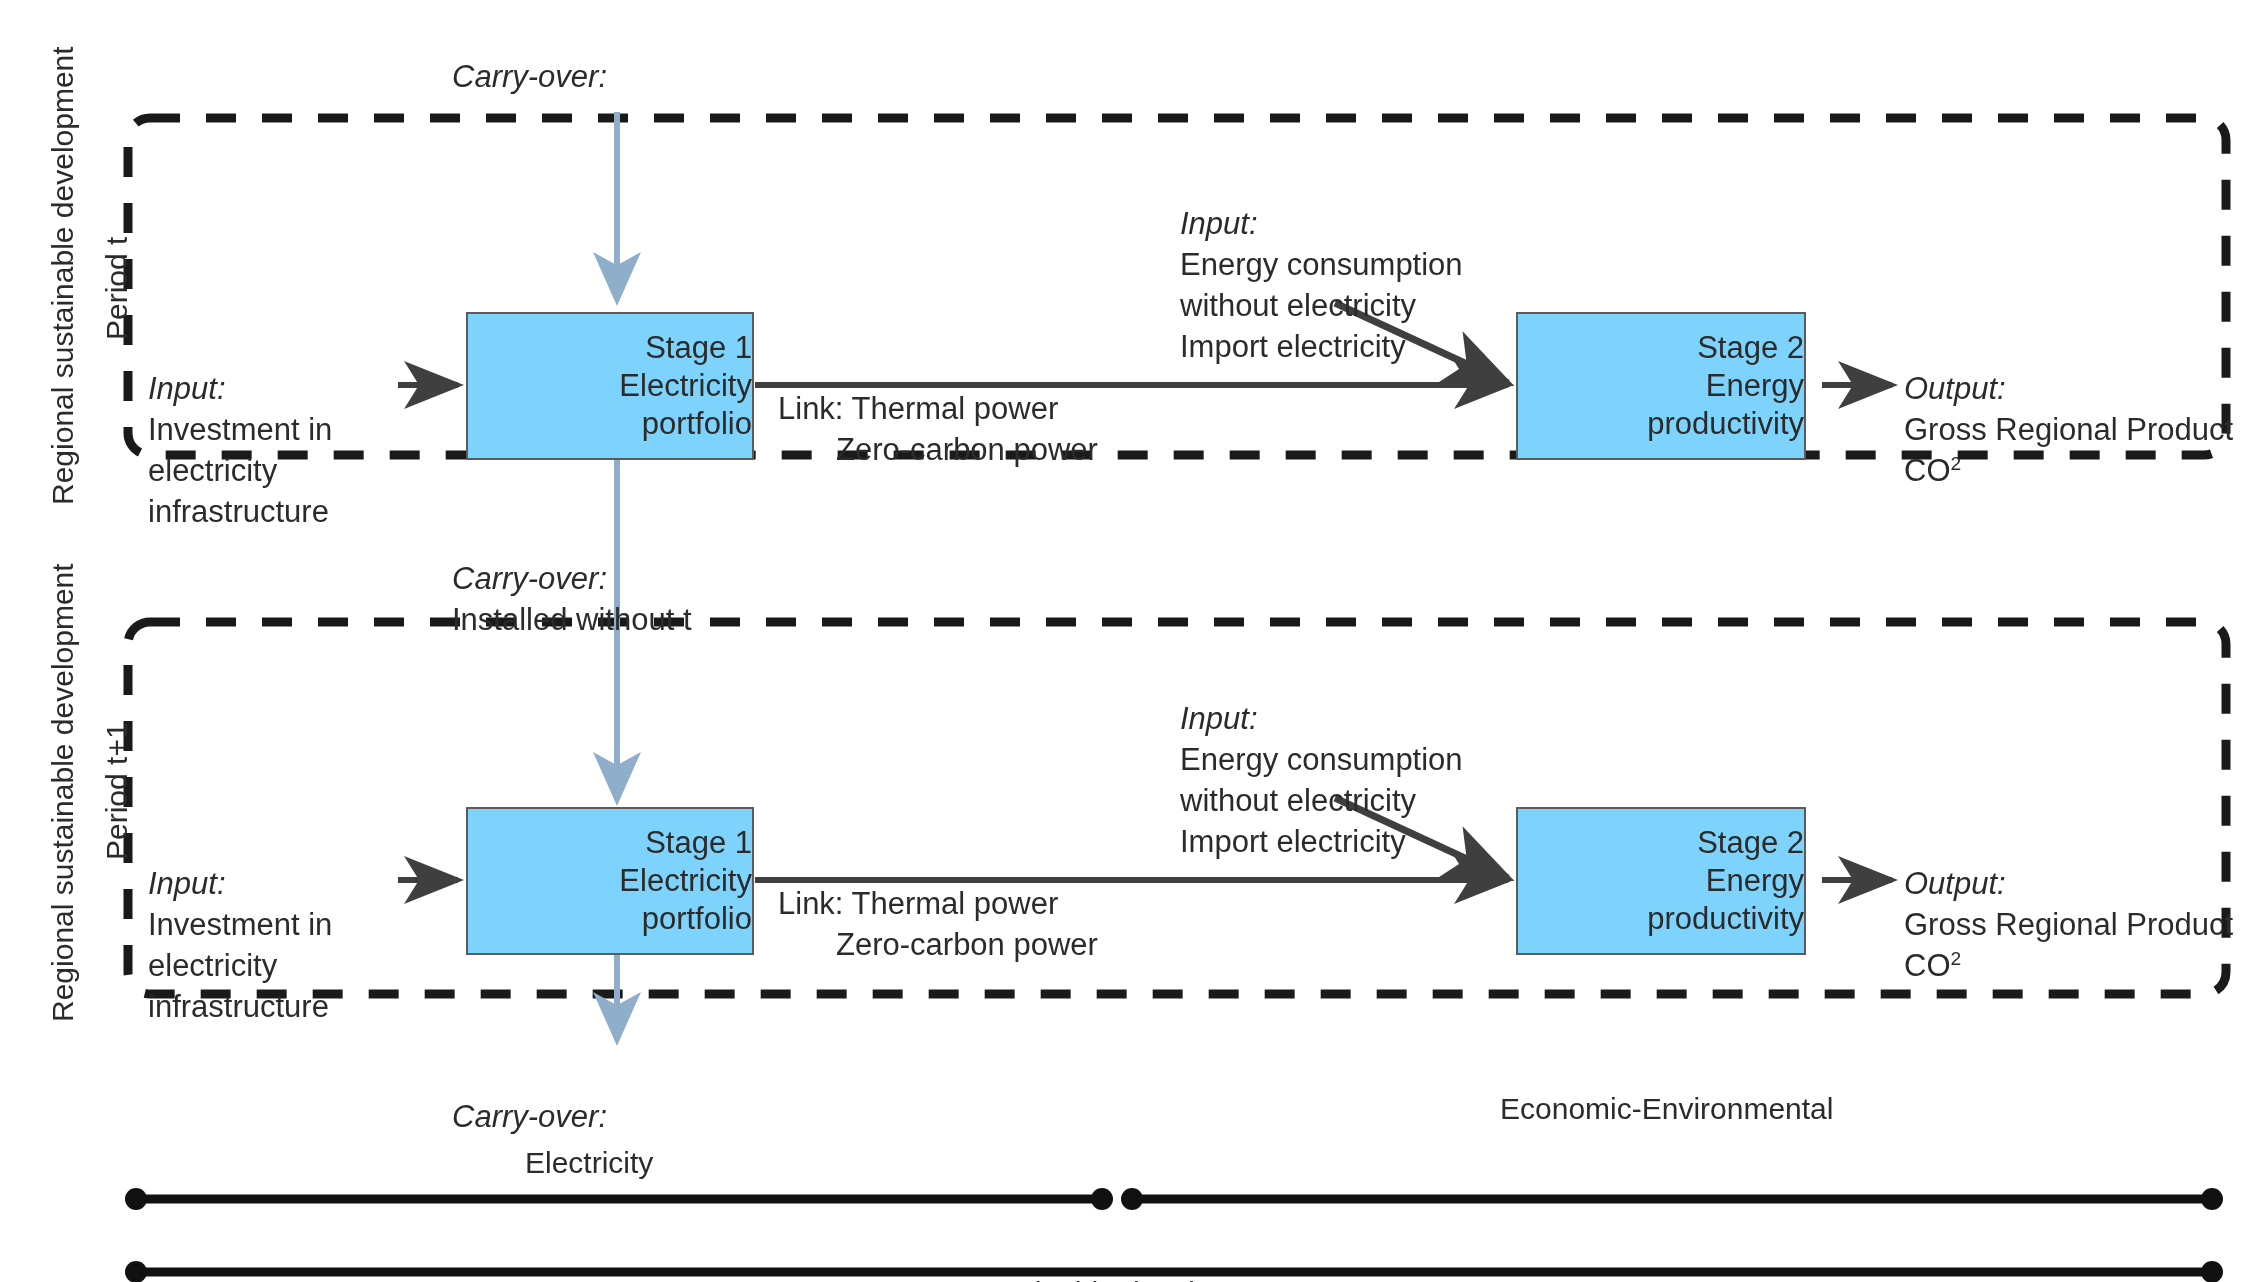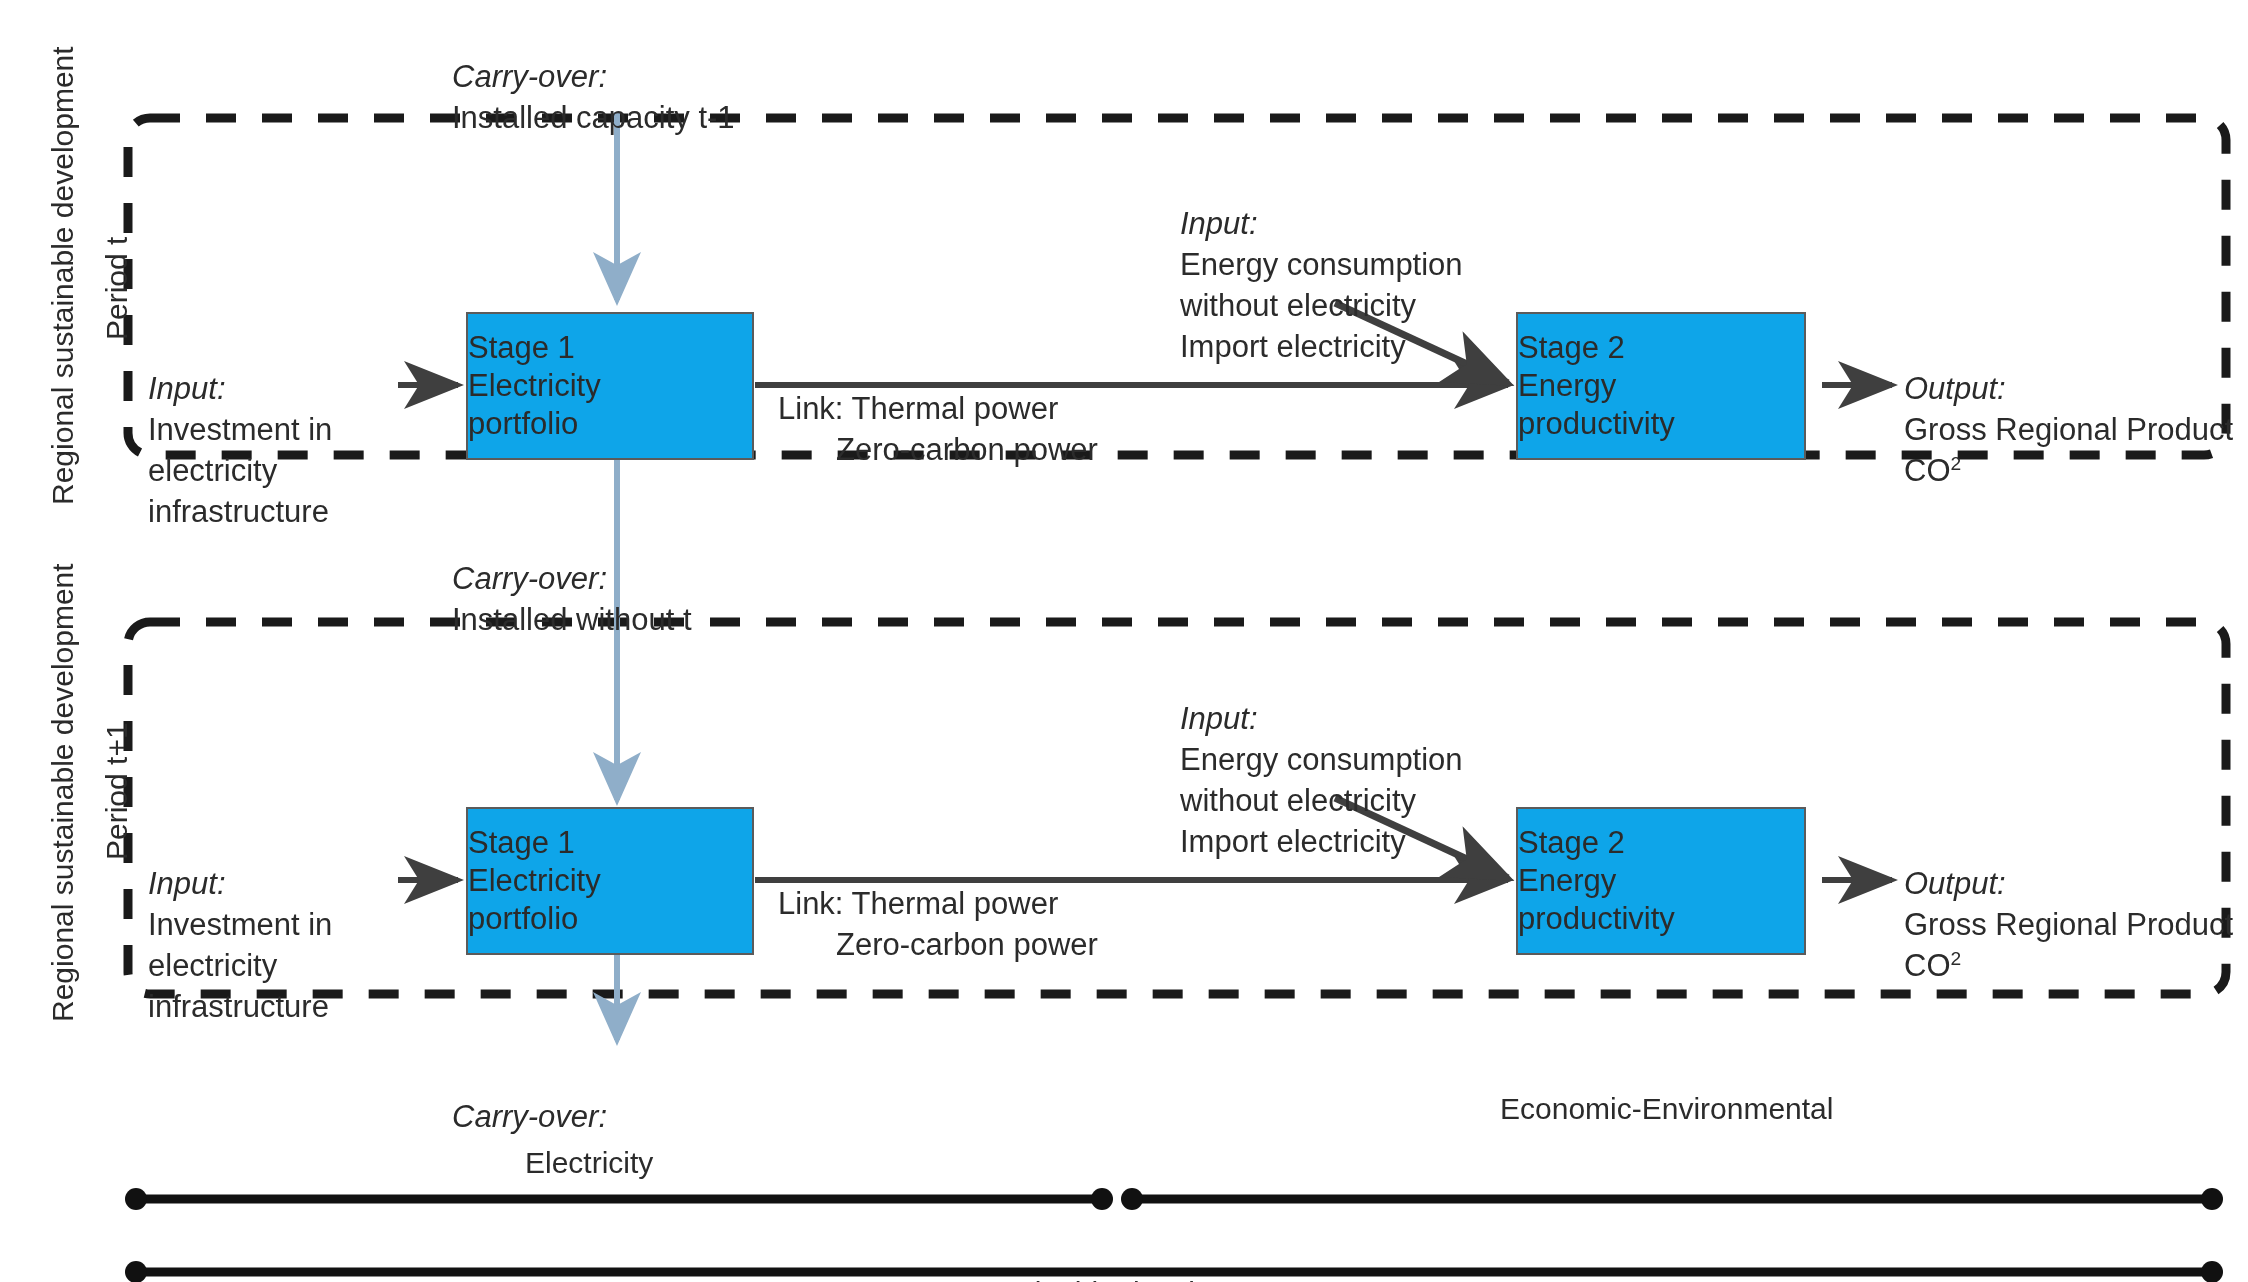--- a/index.html
+++ b/index.html
@@ -33,25 +33,25 @@
     line-height: 41px;
     color: #2b2b2b;
     margin-top: 48px;
   }
   .blk .ital-line {
     font-style: italic;
   }
   .stagebox {
     position: absolute;
     border: 2px solid #5b5b5b;
-    background: #0ea5e9;
+    background: #7dd3fc;
     box-sizing: border-box;
     display: flex;
     flex-direction: column;
-    align-items: flex-start;
+    align-items: flex-end;
     justify-content: center;
     font-size: 31px;
     line-height: 38px;
     color: #2b2b2b;
     text-align: center;
   }
   .vlabel {
     position: absolute;
     transform-origin: left top;
     white-space: nowrap;
@@ -130,21 +130,20 @@
   </svg>
 
   <div class="vlabel" style="left:46px; top:505px; transform: rotate(-90deg);">Regional sustainable development</div>
   <div class="vlabel-sub" style="left:100px; top:340px; transform: rotate(-90deg);">Period t</div>
 
   <div class="vlabel" style="left:46px; top:1022px; transform: rotate(-90deg);">Regional sustainable development</div>
   <div class="vlabel-sub" style="left:100px; top:860px; transform: rotate(-90deg);">Period t+1</div>
 
   <div class="blk" style="left:452px; top:8px;">
     <div class="ital-line">Carry-over:</div>
-    <div>Installed capacity t-1</div>
   </div>
 
   <div class="blk" style="left:452px; top:510px;">
     <div class="ital-line">Carry-over:</div>
     <div>Installed without t</div>
   </div>
 
   <div class="blk" style="left:452px; top:1048px;">
     <div class="ital-line">Carry-over:</div>
   </div>

